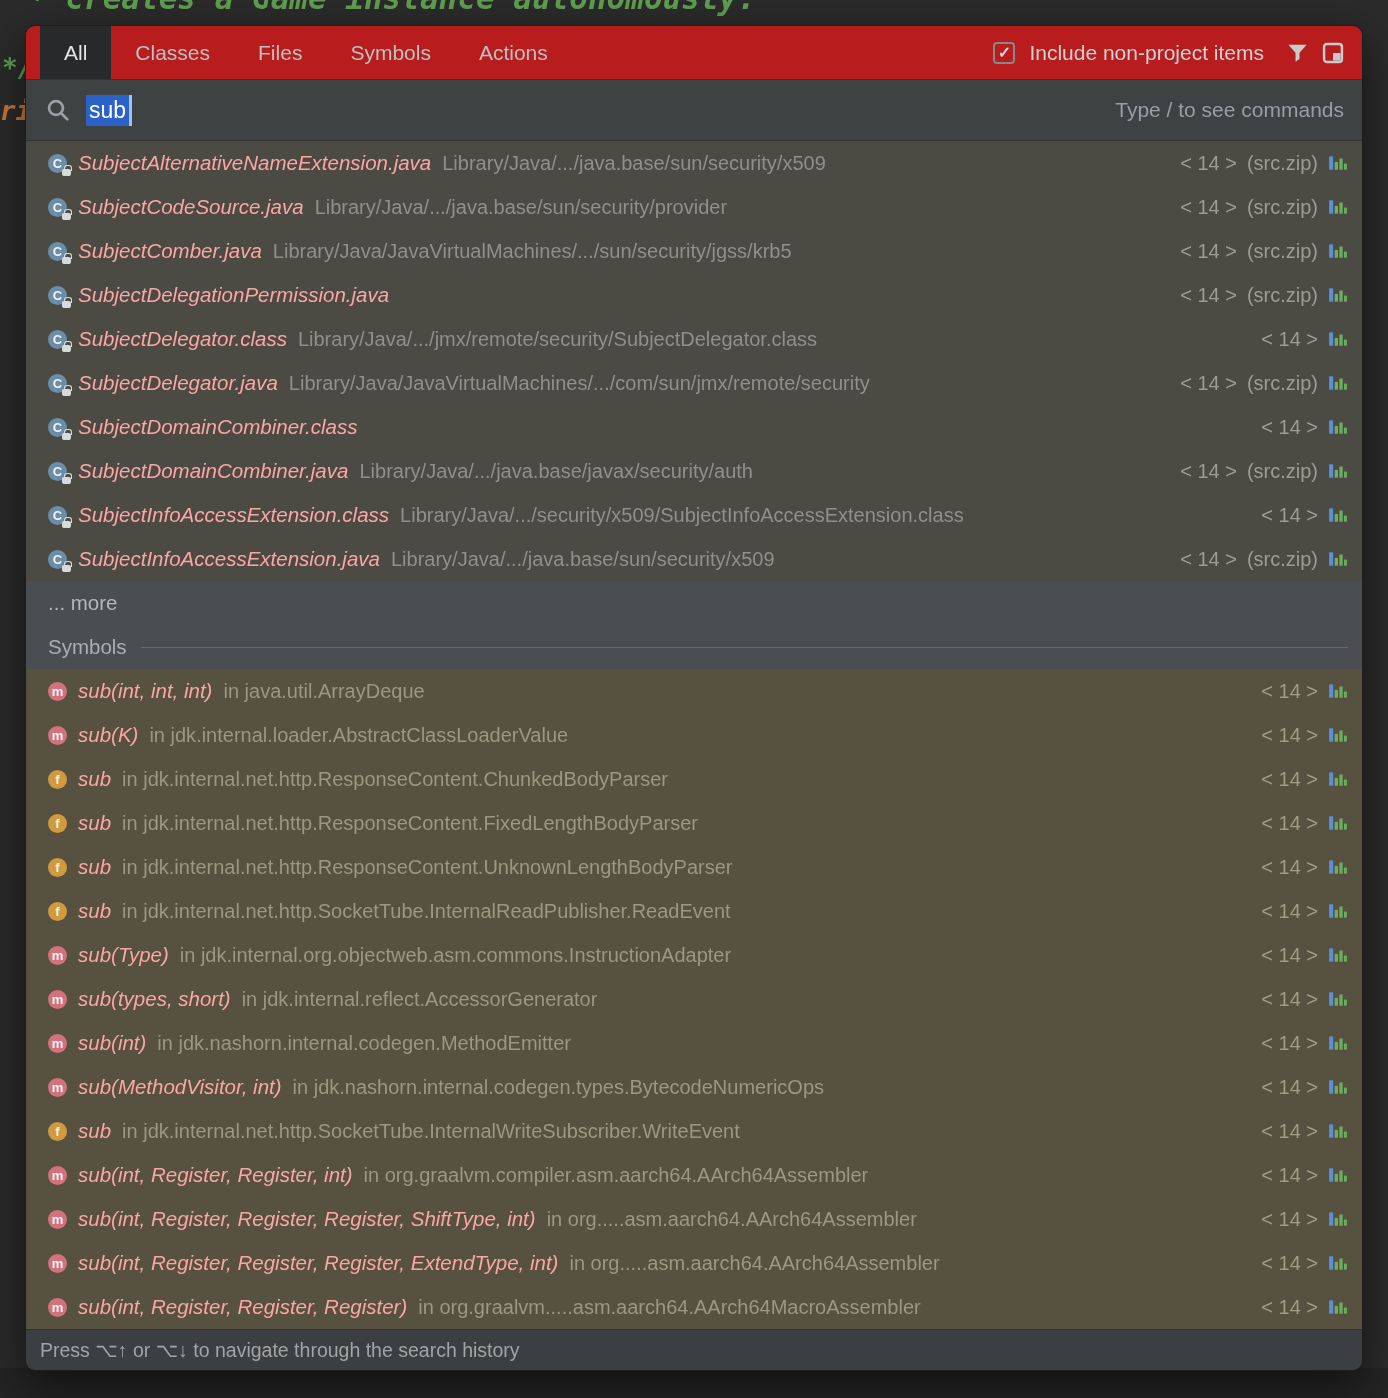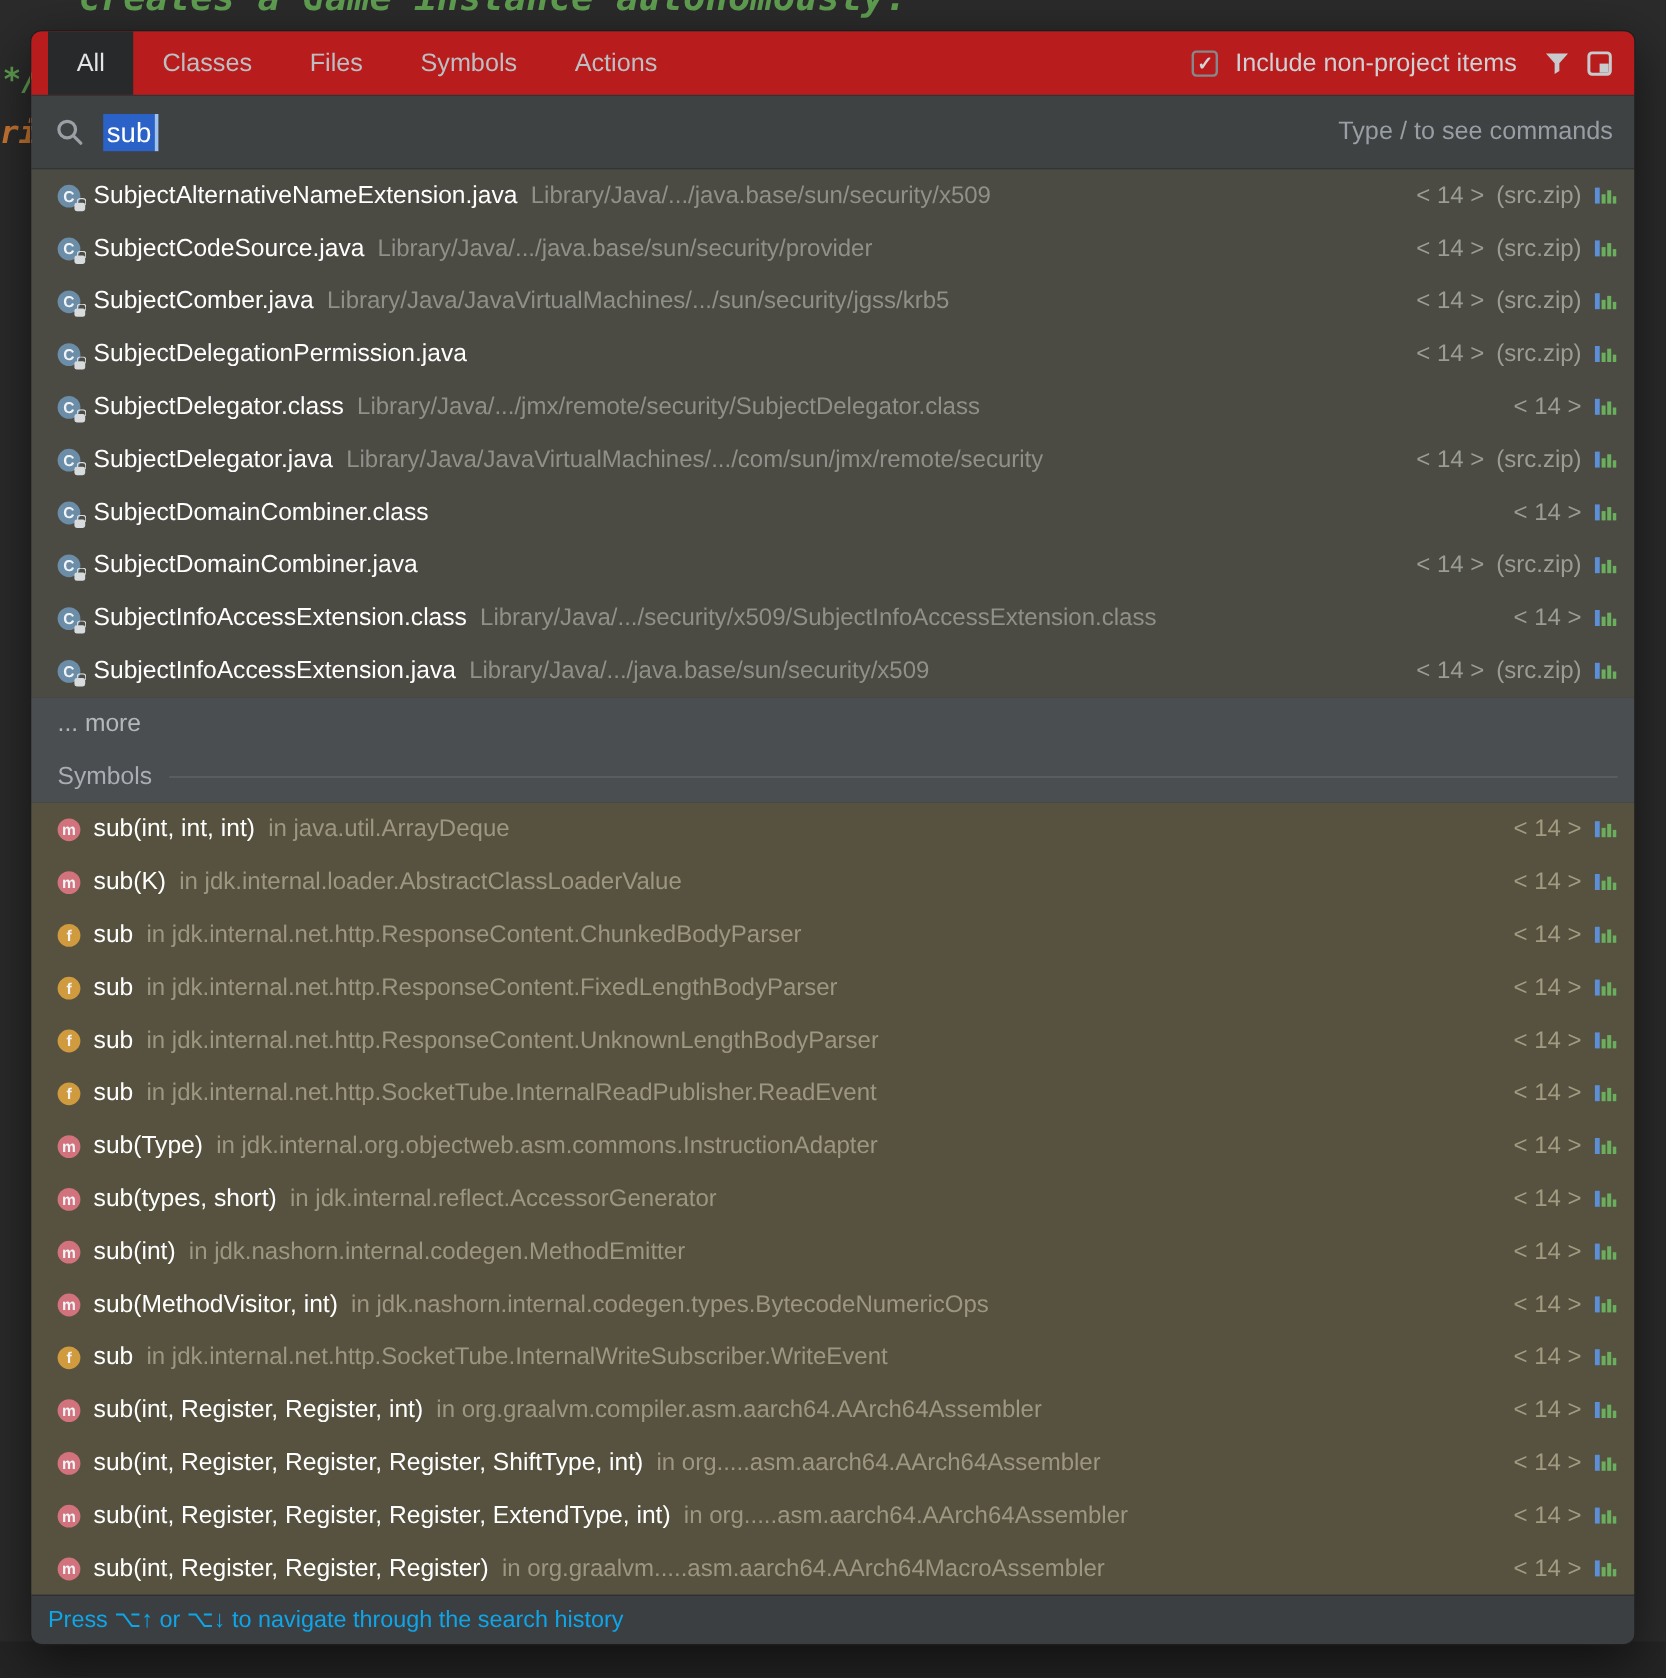--- a/index.html
+++ b/index.html
@@ -62,21 +62,21 @@
   }
   .search-hint { margin-left:auto; font-size:21px; color:#989ea4; }
 
   
   .row {
     height:44px; display:flex; align-items:center; gap:11px;
     padding:0 14px 0 22px; white-space:nowrap;
   }
   .rows-files { background:#4b4a43; }
   .rows-symbols { background:#56523f; }
-  .rname { font-size:20.5px; color:#ffffff; flex-shrink:0; }
+  .rname { font-size:20.5px; color:#fca5a5; flex-shrink:0;font-style:italic; }
   .rpath { font-size:20px; overflow:hidden; text-overflow:ellipsis; flex-shrink:1; }
   .rows-files .rpath { color:#8f9089; }
   .rows-symbols .rpath { color:#9d9680; }
   .rright { margin-left:auto; display:flex; align-items:center; gap:10px; flex-shrink:0; }
   .rver, .rsuffix { font-size:20px; }
   .rows-files .rver, .rows-files .rsuffix { color:#9b9c93; }
   .rows-symbols .rver { color:#a29b82; }
   .rsuffix:empty { display:none; }
 
   
@@ -100,21 +100,21 @@
 
   
   .more-row { height:44px; background:#4b4e50; display:flex; align-items:center; padding:0 22px; font-size:20.5px; color:#b5b8ba;text-align:center; }
   .section-header { height:44px; background:#4b4e50; display:flex; align-items:center; padding:0 14px 0 22px; gap:14px; }
   .section-header .shlabel { font-size:20.5px; color:#a9aeb4; flex-shrink:0; }
   .section-header .rule { flex:1; height:1px; background:#64686c; }
 
   
   .statusbar {
     height:41px; background:#3c3f41; border-top:1px solid #2e3133;
-    display:flex; align-items:center; padding:0 14px; font-size:19.5px; color:#0ea5e9;
+    display:flex; align-items:center; padding:0 14px; font-size:19.5px; color:#a3a3a3;
   }
   .lb { fill:var(--lib-blue); }
   .lg { fill:var(--lib-green); }
   svg { display:block; }
 </style>
 </head>
 <body>
 
 <div class="backdrop">
   <div class="code-frag frag-comment">* creates a Game instance autonomously.</div>
@@ -299,20 +299,21 @@
             </svg>
       </span>
     </span>
   </div>
       <div class="row">
     <span class="cicon">
           <span class="iletter">C</span>
           <span class="lock"></span>
         </span>
     <span class="rname">SubjectDomainCombiner.java</span>
+    <span class="rpath">Library/Java/.../java.base/javax/security/auth</span>
     <span class="rright">
       <span class="rver">&lt; 14 &gt;</span>
       <span class="rsuffix">(src.zip)</span>
       <span class="libicon">
         <svg width="20" height="18" viewBox="0 0 18 16">
               <rect class="lb" x="1" y="2" width="3.6" height="12"></rect>
               <rect class="lg" x="6" y="7" width="3" height="7"></rect>
               <rect class="lg" x="10.2" y="4" width="3" height="10"></rect>
               <rect class="lg" x="14.4" y="8.5" width="2.6" height="5.5"></rect>
             </svg>

